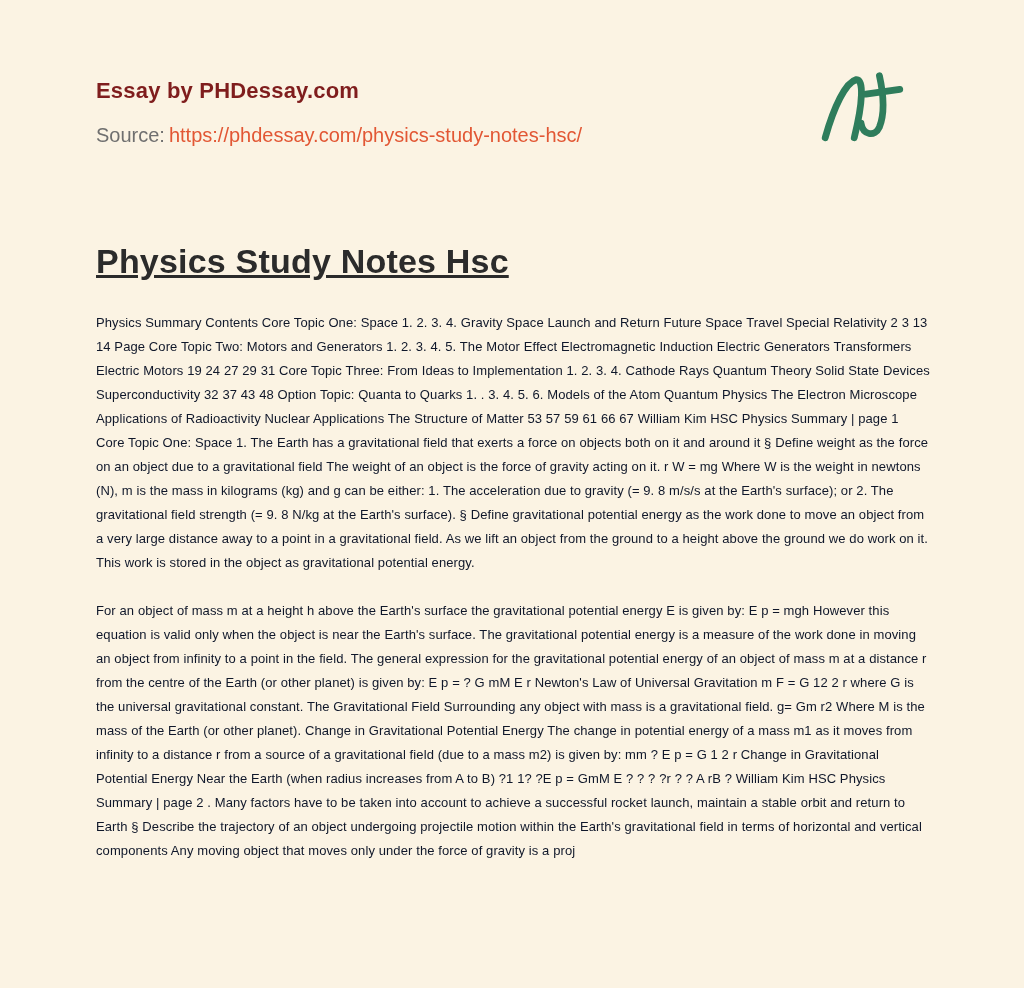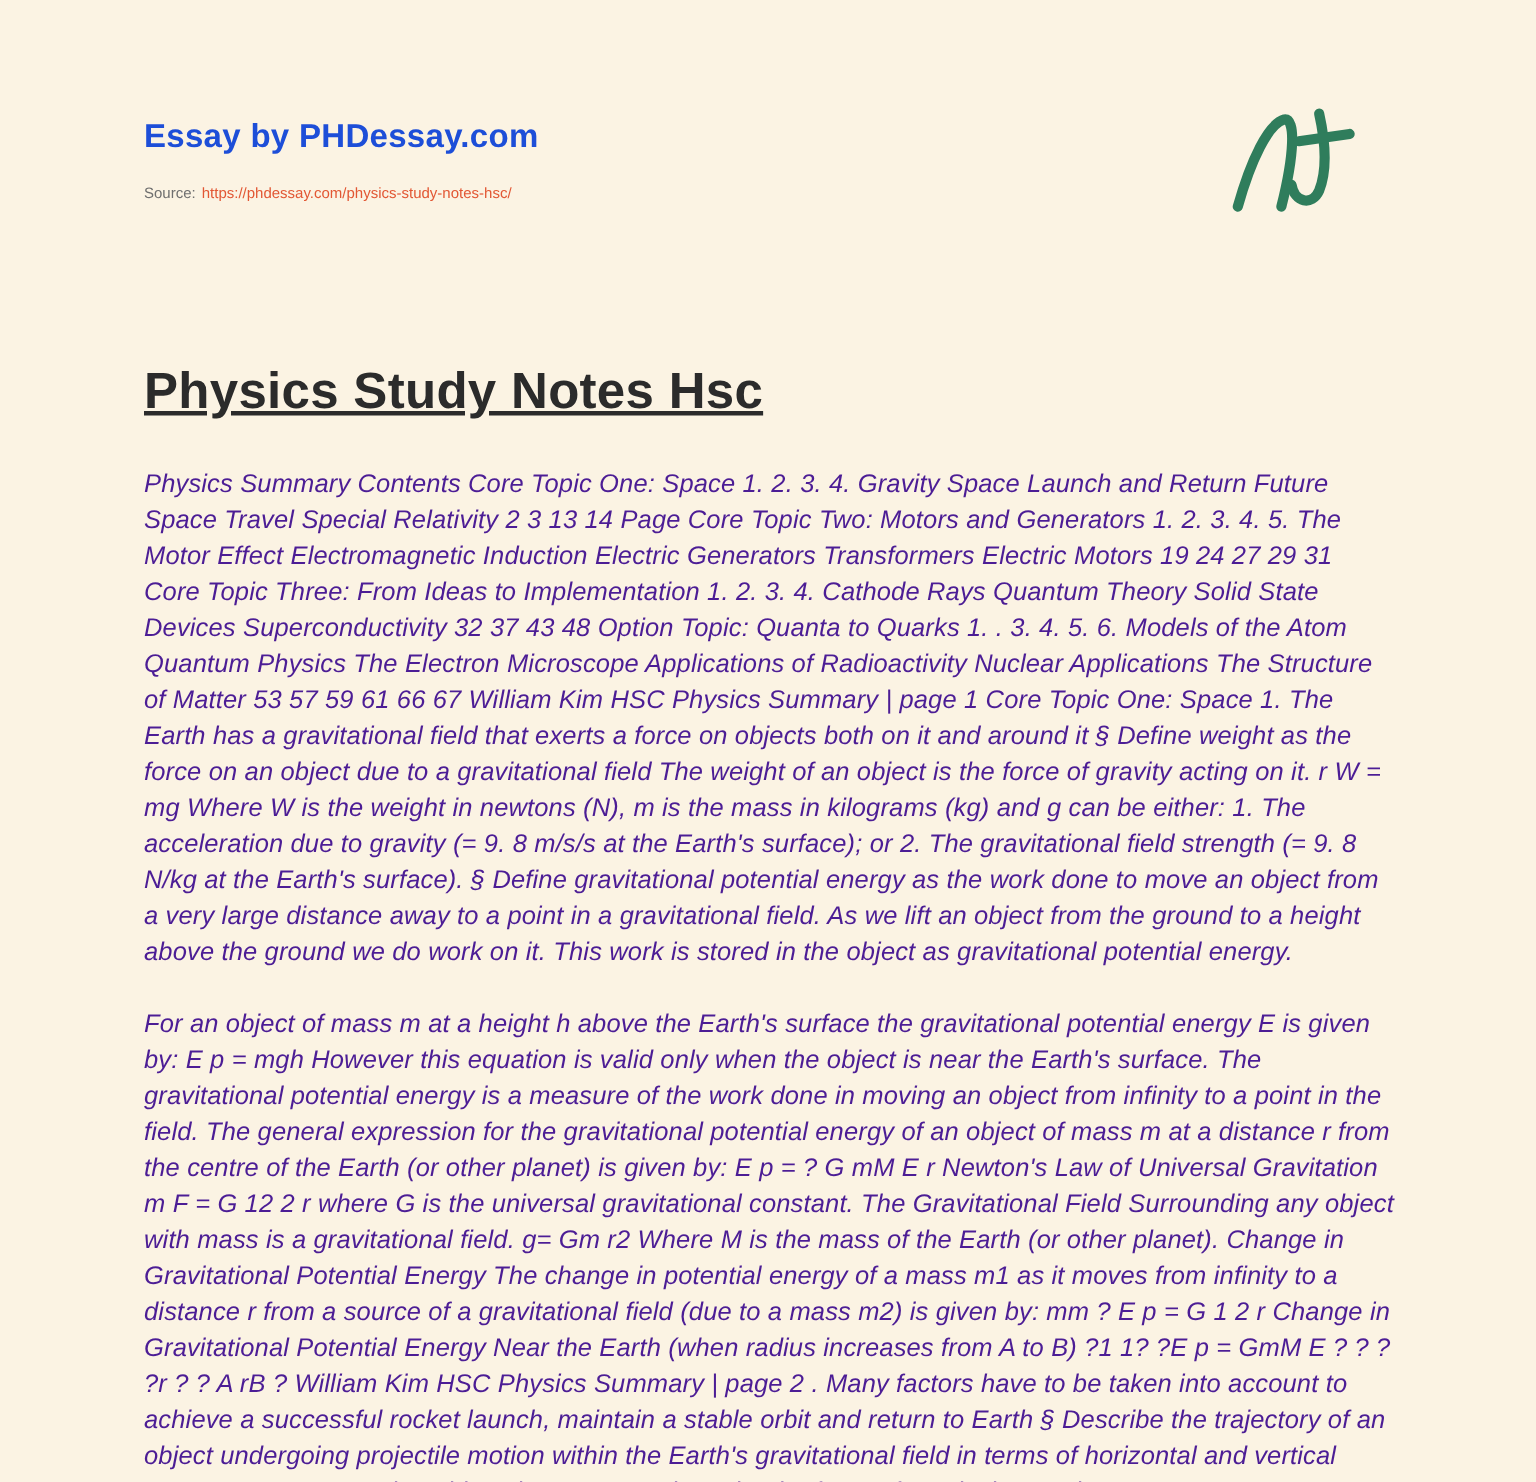--- a/index.html
+++ b/index.html
@@ -17,27 +17,27 @@
     position: relative;
   }
   .header-row {
     display: flex;
     justify-content: space-between;
     align-items: flex-start;
   }
   .brand {
     font-size: 22px;
     font-weight: 700;
-    color: #1d4ed8;
+    color: #7f1d1d;
     letter-spacing: 0.2px;
     padding-top: 6px;
   }
   .source-line {
     margin-top: 20px;
-    font-size: 10px;
+    font-size: 20px;
     color: #6f6f6f;
   }
   .source-line a {
     color: #E25734;
     text-decoration: none;
     margin-left: 4px;
   }
   .logo {
     width: 88px;
     height: 92px;
@@ -51,26 +51,25 @@
     font-weight: 600;
     color: #2b2b2b;
     letter-spacing: 0.2px;
     text-decoration: underline;
   }
   .body-text {
     margin-top: 30px;
     width: 834px;
   }
   .body-text p {
-    font-size: 17px;
+    font-size: 13px;
     line-height: 24px;
-    color: #4c1d95;
+    color: #0f172a;
     letter-spacing: 0.1px;
     margin-bottom: 24px;
-    font-style: italic;
   }
 </style>
 </head>
 <body>
 
 <div class="page">
 
   <div class="header-row">
     <div>
       <div class="brand">Essay by PHDessay.com</div>

